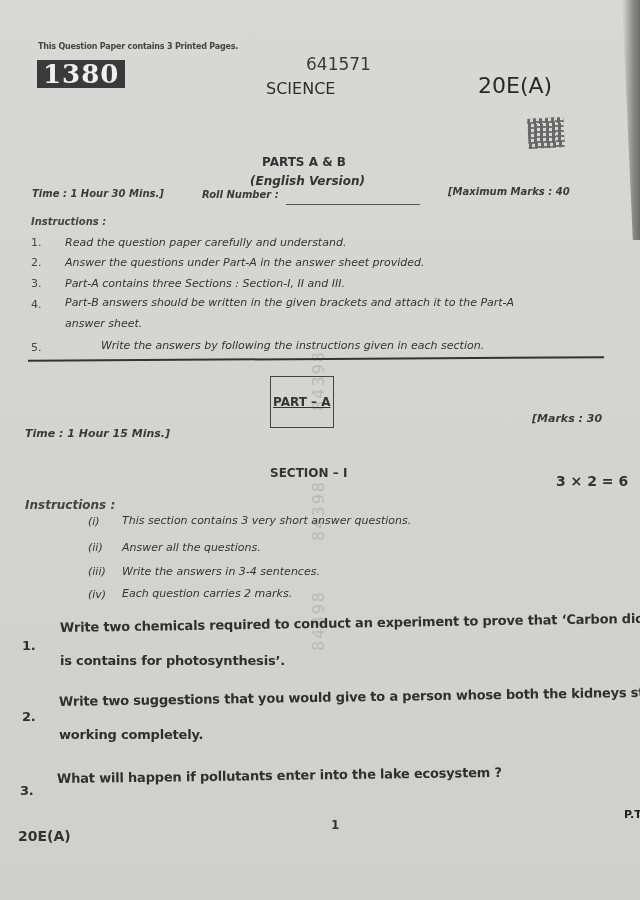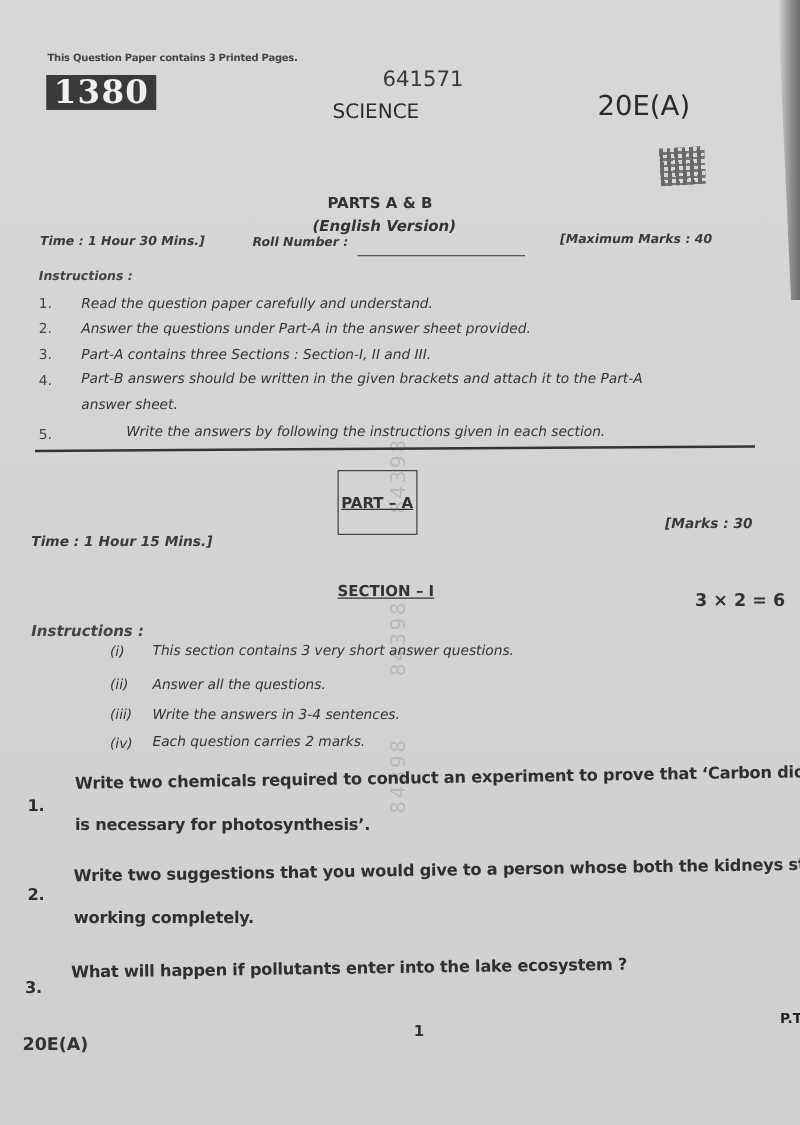--- a/index.html
+++ b/index.html
@@ -40,21 +40,21 @@
       opacity: .75;
       transform: rotate(-3deg);
     }
     .meta { font-size: 10px; font-style: italic; font-weight: bold; color: #3a3a3a; }
     .blank-line { height: 1px; background: #555; }
     .instr-head { font-size: 10px; font-style: italic; font-weight: bold; color: #444; }
     .instr { font-size: 11px; font-style: italic; color: #333; }
     .num { font-size: 11px; color: #444; }
     .rule { height: 1.5px; background: #333; }
     .boxed { border: 1.5px solid #444; padding: 18px 2px; font-size: 12px; font-weight: bold; text-decoration: underline; color: #333; }
-    .sec { font-size: 12px; font-weight: bold; text-decoration: underline; color: #333; }
+    .sec { font-size: 12px; font-weight: bold; color: #333; }
     .q { font-size: 13px; font-weight: bold; color: #2f2f2f; letter-spacing: -0.2px; }
     .watermark {
       font-size: 16px; color: #b8b8b6; writing-mode: vertical-rl; transform: rotate(180deg);
       letter-spacing: 2px;
     }
   </style>
 </head>
 <body>
 
 <div class="paper">
@@ -114,21 +114,21 @@
   <div class="abs instr" style="left:122px; top:541px;">Answer all the questions.</div>
 
   <div class="abs instr" style="left:88px; top:565px;">(iii)</div>
   <div class="abs instr" style="left:122px; top:565px;">Write the answers in 3-4 sentences.</div>
 
   <div class="abs instr" style="left:88px; top:588px;">(iv)</div>
   <div class="abs instr" style="left:122px; top:587px;">Each question carries 2 marks.</div>
 
   <div class="abs q" style="left:22px; top:638px;">1.</div>
   <div class="abs q" style="left:60px; top:620px; transform:rotate(-0.9deg); transform-origin:left;">Write two chemicals required to conduct an experiment to prove that ‘Carbon dioxide</div>
-  <div class="abs q" style="left:60px; top:653px;">is necessary for photosynthesis’.</div>
+  <div class="abs q" style="left:60px; top:653px;">is contains for photosynthesis’.</div>
 
   <div class="abs q" style="left:22px; top:709px;">2.</div>
   <div class="abs q" style="left:59px; top:694px; transform:rotate(-0.9deg); transform-origin:left;">Write two suggestions that you would give to a person whose both the kidneys stop</div>
   <div class="abs q" style="left:59px; top:727px;">working completely.</div>
 
   <div class="abs q" style="left:20px; top:783px;">3.</div>
   <div class="abs q" style="left:57px; top:771px; transform:rotate(-0.8deg); transform-origin:left;">What will happen if pollutants enter into the lake ecosystem ?</div>
 
   <div class="abs" style="left:18px; top:828px; font-size:14px; font-weight:bold; color:#333;">20E(A)</div>
   <div class="abs" style="left:331px; top:818px; font-size:12px; font-weight:bold; color:#333;">1</div>

